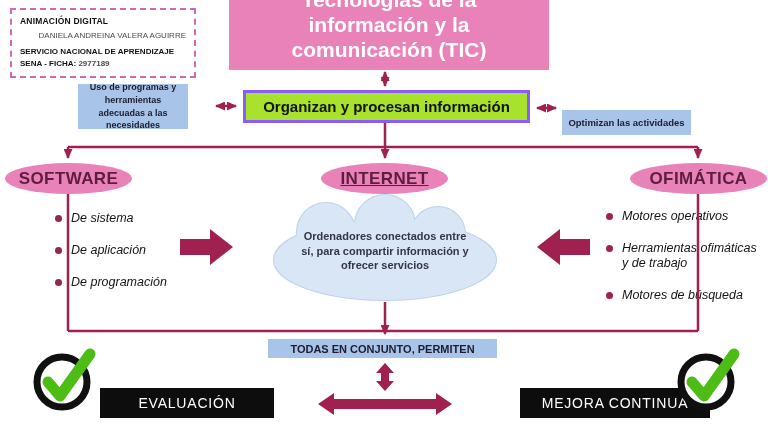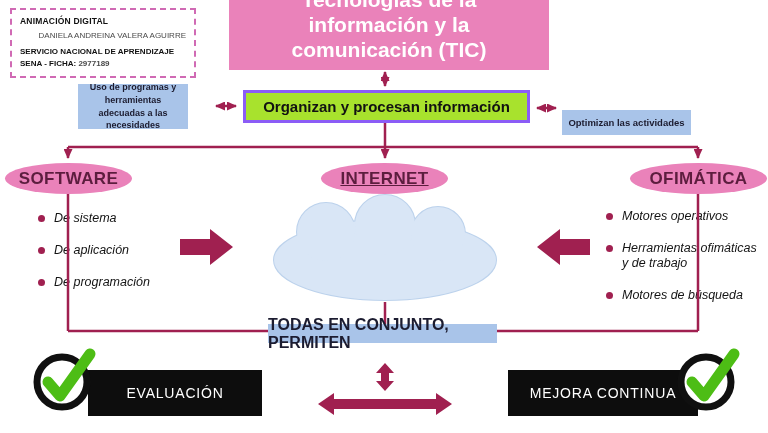--- a/index.html
+++ b/index.html
@@ -36,41 +36,41 @@
   
   .ellipse { position:absolute; height:31px; background:#ea82ba; border-radius:50%;
              display:flex; align-items:center; justify-content:center;
              font-size:17px; font-weight:bold; color:#5c1d3e; letter-spacing:.4px; z-index:2; }
   .e-software  { left:5px;   top:163px; width:127px; }
   .e-internet  { left:321px; top:163px; width:127px;text-decoration:underline; }
   .e-ofimatica { left:630px; top:163px; width:137px; }
 
   
   .blist { position:absolute; z-index:2; }
-  .l-software  { left:38px;  top:211px; width:150px; }
+  .l-software  { left:55px;  top:211px; width:150px; }
   .l-ofimatica { left:606px; top:209px; width:160px; }
   .li { display:flex; gap:9px; align-items:flex-start; margin-bottom:17px; }
   .dot { width:7px; height:7px; border-radius:50%; background:#a02050; margin-top:4px; flex:none; }
   .li .txt { font-style:italic; font-size:12.5px; color:#141414; line-height:1.2; }
 
   
   .cloud { position:absolute; left:268px; top:192px; width:234px; height:112px; z-index:1; }
   .cloud .ctext { position:absolute; left:50%; top:52%; transform:translate(-50%,-50%);
                   width:172px; text-align:center; font-size:11px; font-weight:bold;
                   color:#343444; line-height:1.3; }
 
   
-  .conj { position:absolute; left:268px; top:324px; width:229px; height:19px;
+  .conj { position:absolute; left:268px; top:339px; width:229px; height:19px;
           background:#a9c4e9; display:flex; align-items:center; justify-content:center;
-          font-size:16px; font-weight:bold; color:#1c1c30; z-index:3; }
+          font-size:11px; font-weight:bold; color:#1c1c30; z-index:3; }
 
   
-  .black-box { position:absolute; top:370px; height:46px; background:#0d0d0d; color:#fff;
+  .black-box { position:absolute; top:388px; height:30px; background:#0d0d0d; color:#fff;
                display:flex; align-items:center; justify-content:center;
-               font-size:14px; letter-spacing:.8px; z-index:3; }
+               font-size:14px; letter-spacing:.8px; z-index:3;margin-left:12px; }
   .b-eval { left:88px;  width:174px; }
   .b-mejora { left:508px; width:190px; }
 
   
   .check { position:absolute; width:74px; height:74px; z-index:4; }
   .chk-left  { left:28px;  top:342px; }
   .chk-right { left:672px; top:342px; }
 
   
   .overlay { position:absolute; left:0; top:0; width:768px; height:433px;
@@ -138,20 +138,21 @@
     <svg width="234" height="112" viewBox="0 0 234 112">
       <g id="cloudShape">
         <ellipse cx="117" cy="68" rx="111" ry="40"></ellipse>
         <circle cx="58" cy="40" r="29"></circle>
         <circle cx="117" cy="33" r="30"></circle>
         <circle cx="170" cy="42" r="27"></circle>
       </g>
       <use href="#cloudShape" fill="#d9e6f6" stroke="#bcd2ec" stroke-width="2"></use>
       <use href="#cloudShape" fill="#d9e6f6" stroke="none"></use>
     </svg>
+    <div class="ctext">Ordenadores conectados entre sí, para compartir información y ofrecer servicios</div>
   </div>
 
   <div class="conj">TODAS EN CONJUNTO, PERMITEN</div>
 
   <div class="black-box b-eval">EVALUACIÓN</div>
   <div class="black-box b-mejora">MEJORA CONTINUA</div>
 
   <svg class="check chk-left" viewBox="0 0 74 74">
     <circle cx="34" cy="40" r="25" fill="#ffffff" stroke="#101010" stroke-width="7"></circle>
     <path d="M20 40 L32 54 L62 12" fill="none" stroke="#4dbd15" stroke-width="11" stroke-linecap="round" stroke-linejoin="round"></path>

